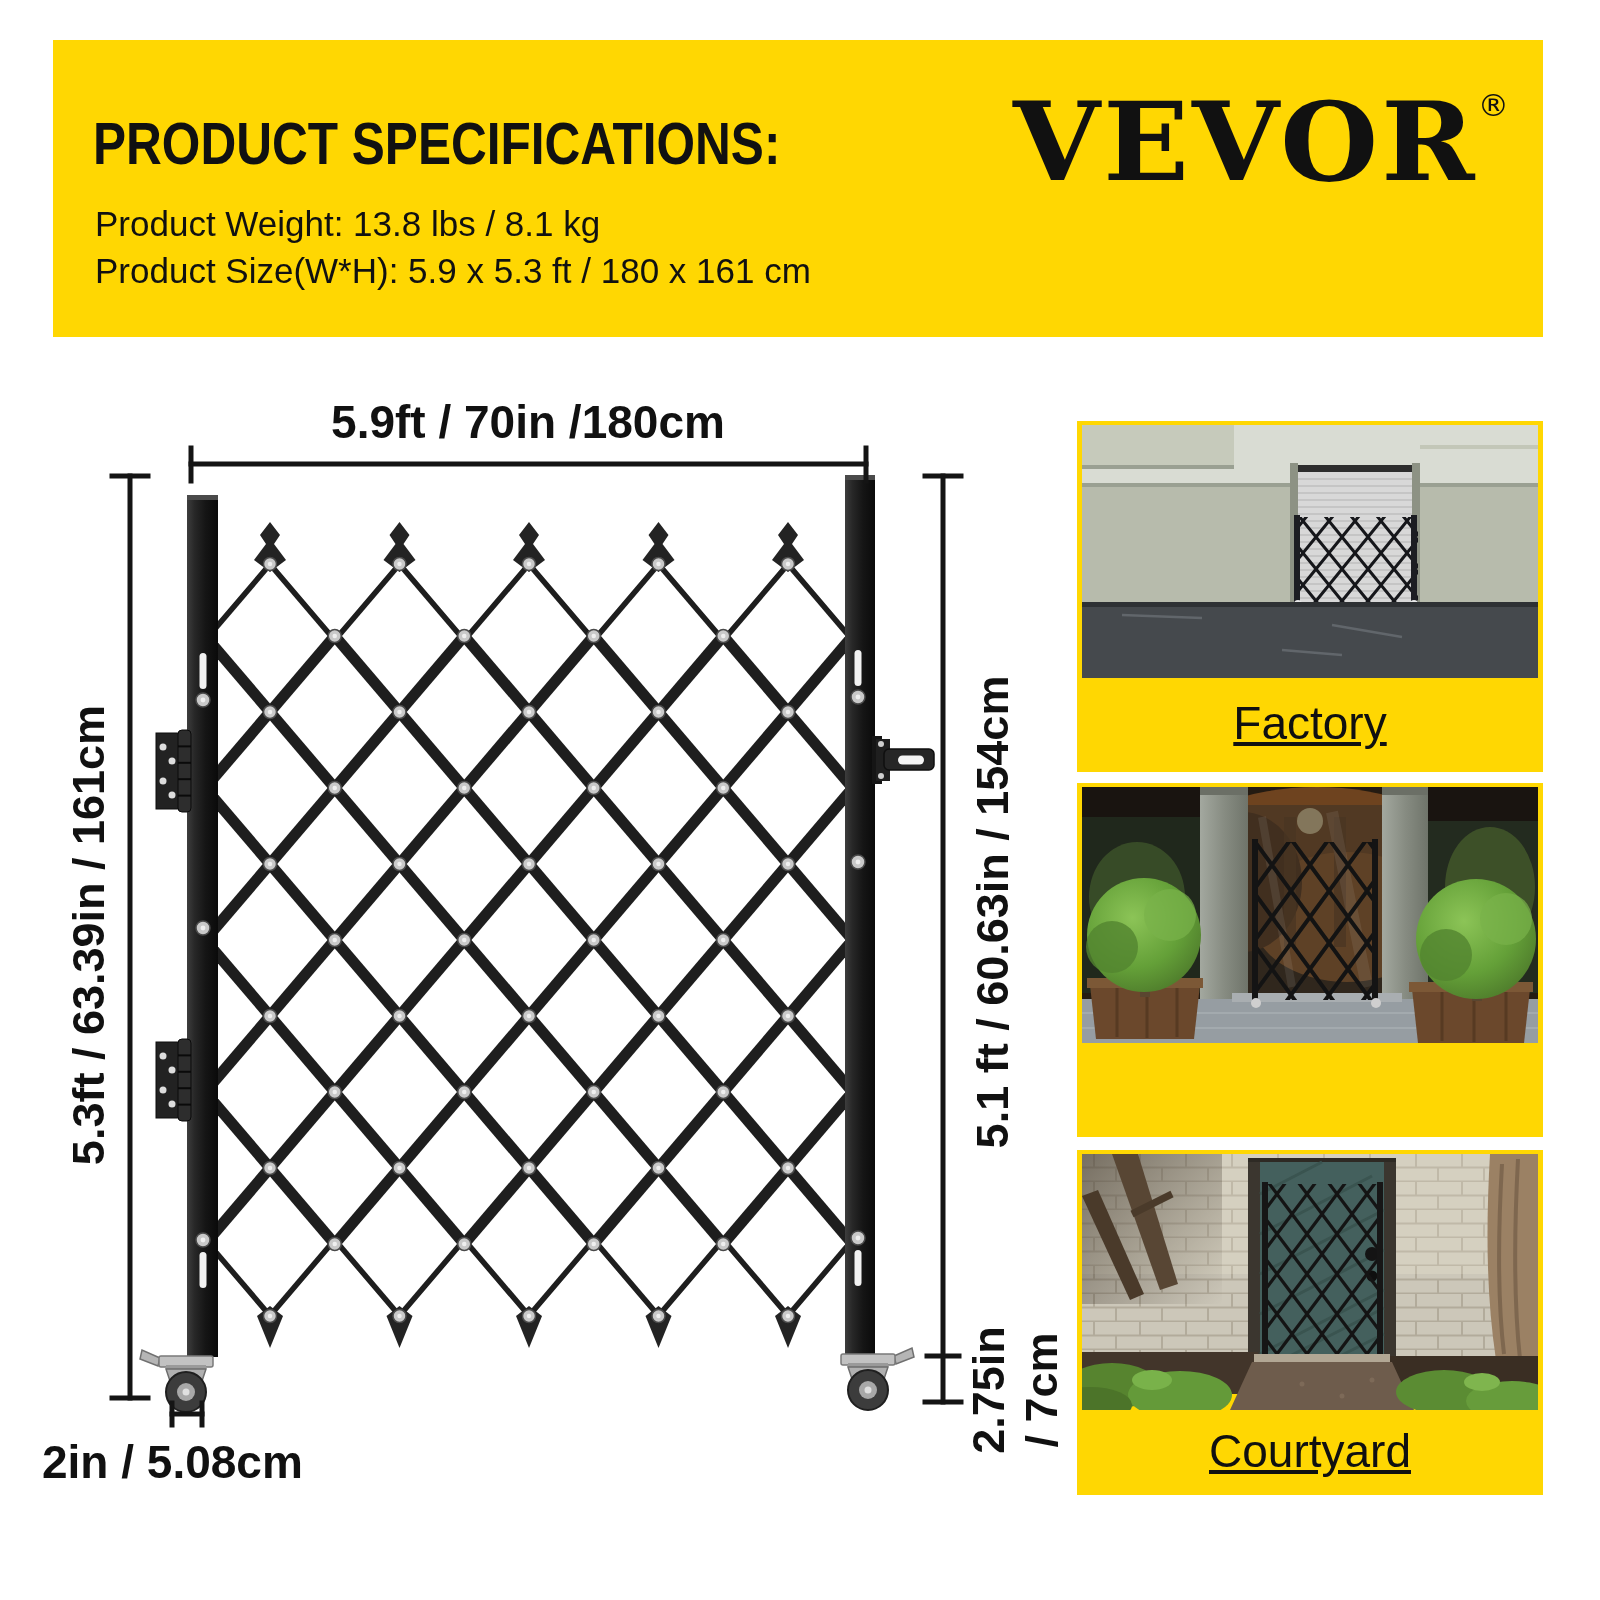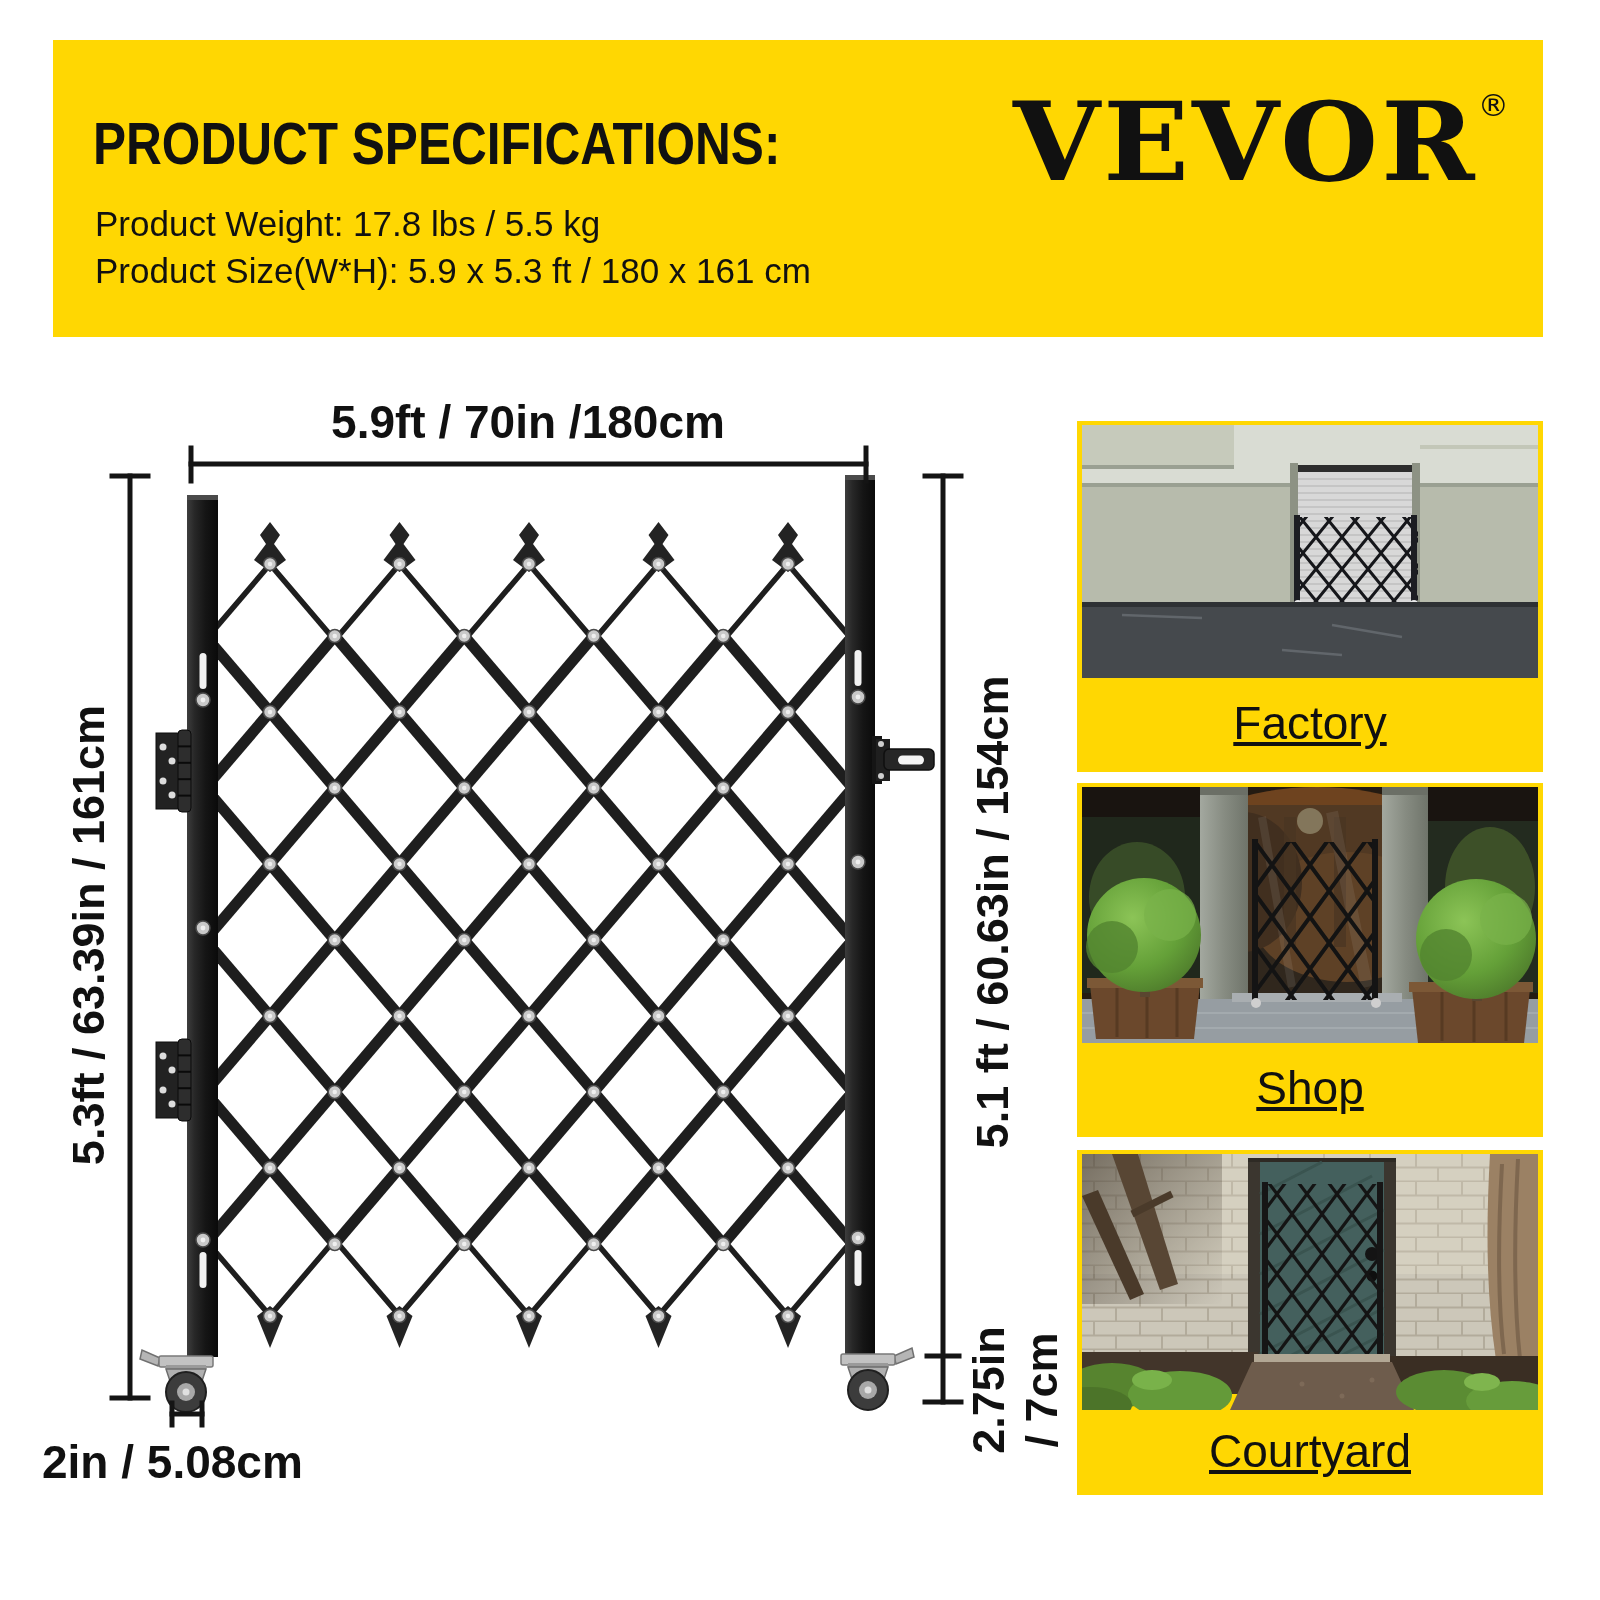--- a/index.html
+++ b/index.html
@@ -29,21 +29,21 @@
   .p-courtyard .plabel{height:81px;}
 </style>
 </head>
 <body>
 
 <div class="page">
 
   <div class="banner">
     <div class="banner-title">PRODUCT SPECIFICATIONS:</div>
     <div class="banner-specs">
-      <div>Product Weight: 17.8 lbs / 5.5 kg</div>
+      <div>Product Weight: 13.8 lbs / 8.1 kg</div>
       <div>Product Size(W*H): 5.9 x 5.3 ft / 180 x 161 cm</div>
     </div>
     <div class="brand"><span>VEVOR</span><span class="reg">®</span></div>
   </div>
 
   <svg id="diagram" class="diagram-svg" width="1600" height="1600" viewBox="0 0 1600 1600">
     <defs>
       <linearGradient id="pg" x1="0" y1="0" x2="1" y2="0">
         <stop offset="0" stop-color="#3d3d3d"></stop>
           <stop offset="0.25" stop-color="#272727"></stop>
@@ -360,21 +360,20 @@
       <path d="M360,205 V254 M392,205 V255 M424,205 V254" stroke="#573a22" stroke-width="3"></path>
       <rect x="58" y="196" width="10" height="14" fill="#5a4630"></rect>
       <circle cx="62" cy="148" r="57" fill="url(#bushG)"></circle>
       <circle cx="30" cy="160" r="26" fill="#538430" opacity="0.8"></circle>
       <circle cx="88" cy="128" r="26" fill="#79b24a" opacity="0.7"></circle>
       <rect x="390" y="200" width="10" height="14" fill="#5a4630"></rect>
       <circle cx="394" cy="152" r="60" fill="url(#bushG)"></circle>
       <circle cx="424" cy="132" r="26" fill="#79b24a" opacity="0.7"></circle>
       <circle cx="364" cy="168" r="26" fill="#538430" opacity="0.8"></circle>
     </svg>
-    <div class="plabel">Shop</div>
   </div>
 
   <div class="panel p-courtyard">
     <svg class="photo" width="456" height="256" viewBox="0 0 456 256">
       <defs>
         <pattern id="dpC" patternUnits="userSpaceOnUse" width="30" height="40">
           <path d="M15,0 L30,20 L15,40 L0,20 Z" fill="none" stroke="#141414" stroke-width="3.2"></path>
         </pattern>
         <pattern id="brick" patternUnits="userSpaceOnUse" width="46" height="28">
           <rect width="46" height="28" fill="#ccc7b9"></rect>

